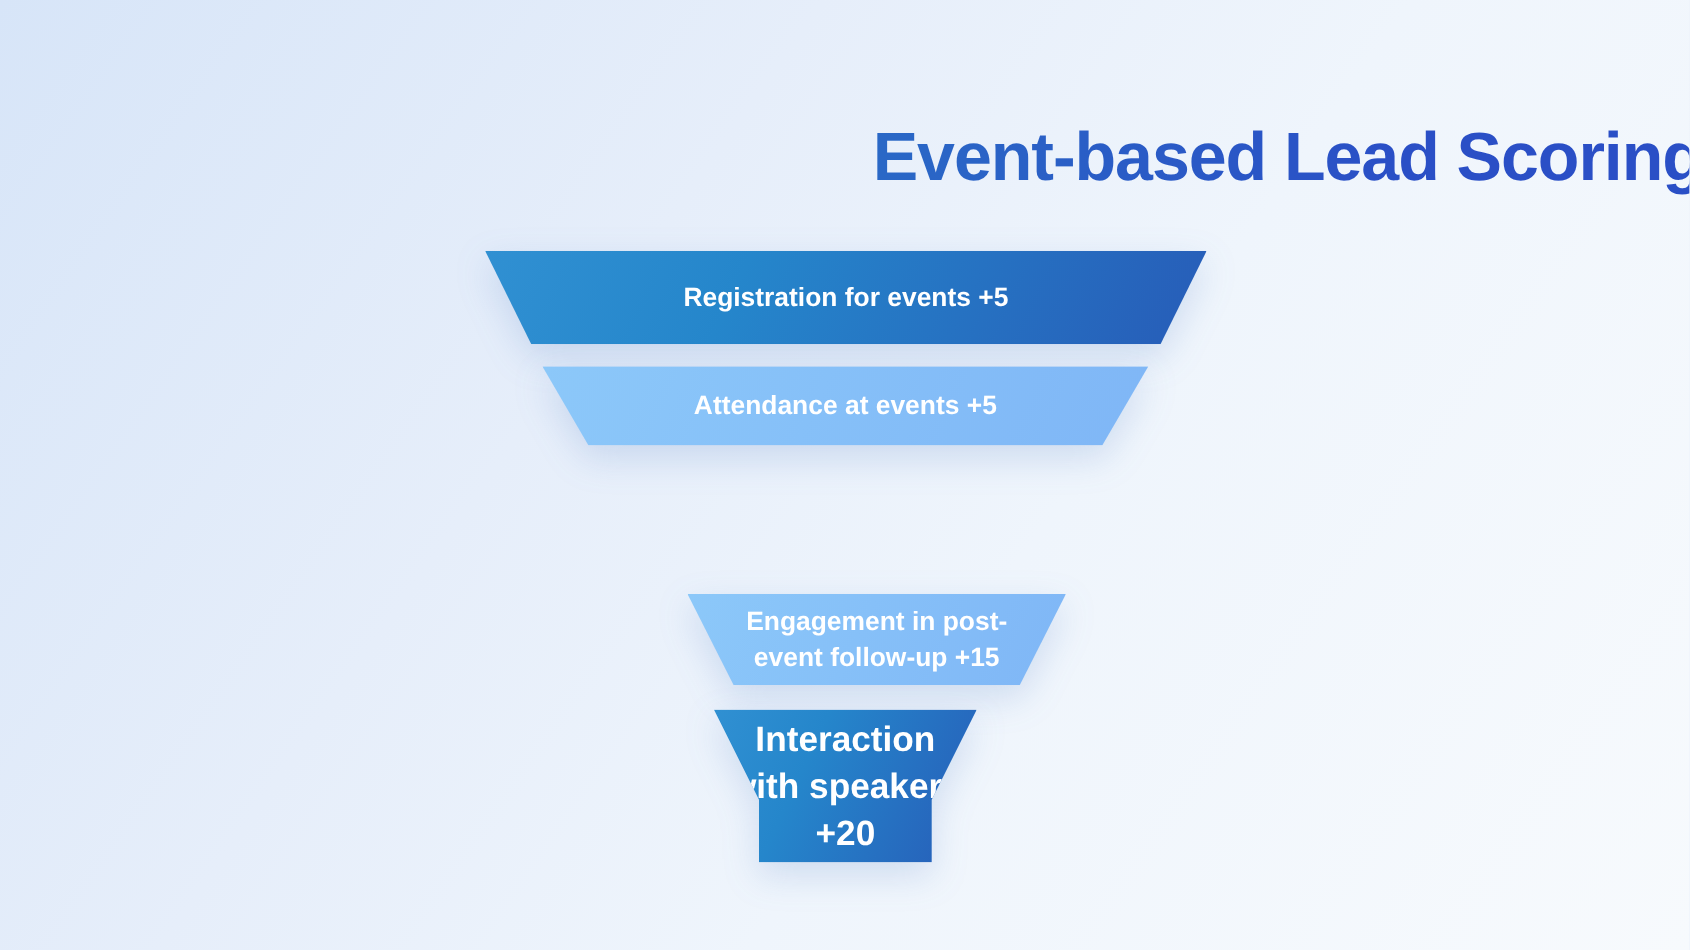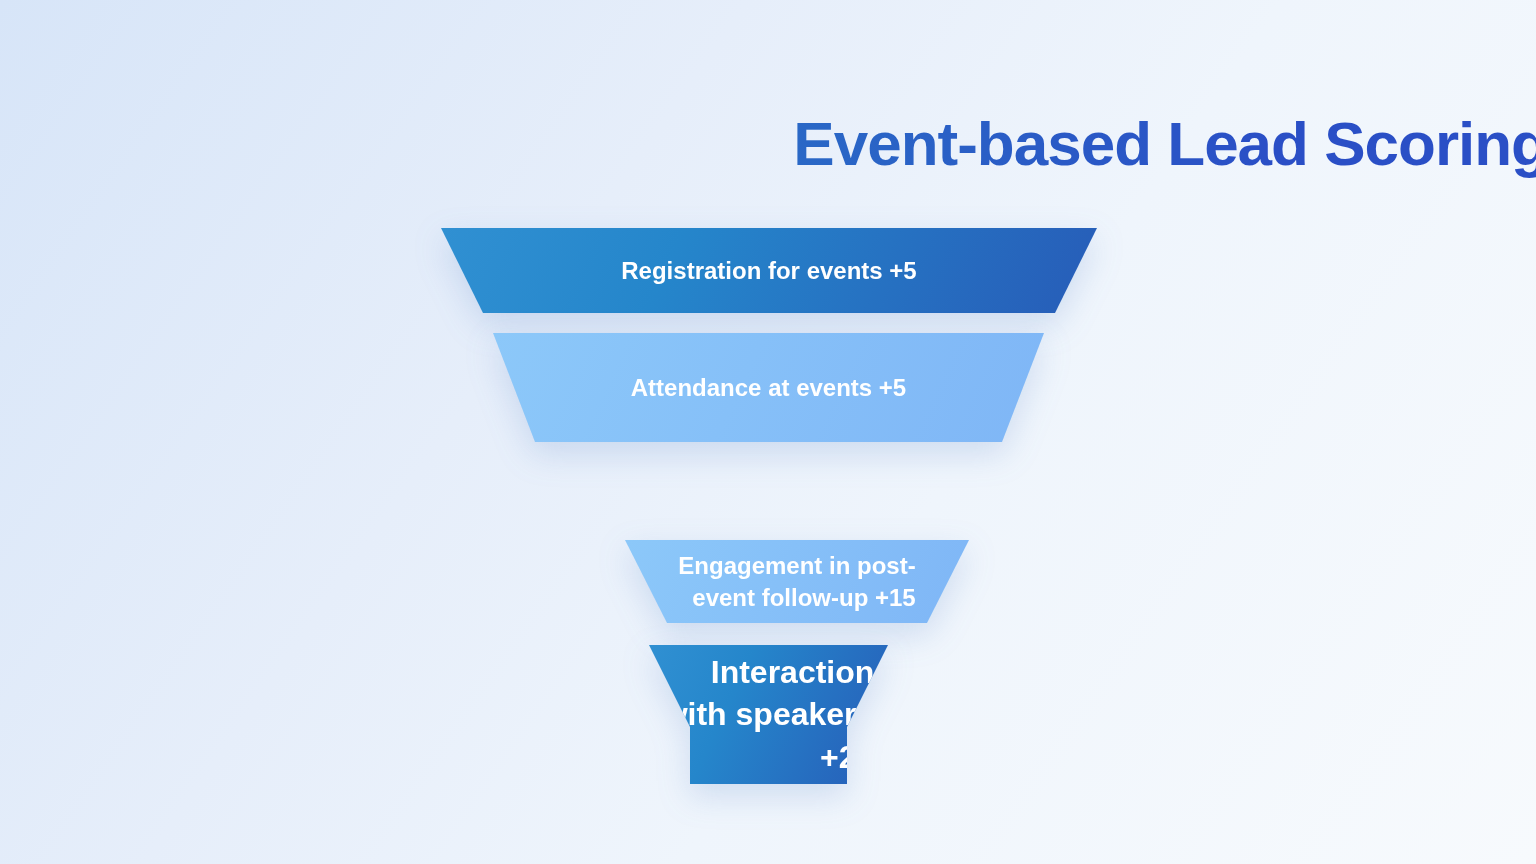--- a/index.html
+++ b/index.html
@@ -33,37 +33,37 @@
   .seg-wrap {
     position: absolute;
     filter: drop-shadow(0 12px 16px rgba(59, 111, 190, 0.18));
   }
   .seg {
     width: 100%;
     height: 100%;
     display: flex;
     align-items: center;
     justify-content: center;
-    text-align: right;
+    text-align: center;
   }
   .seg-label {
     color: #ffffff;
     font-weight: bold;
     font-size: 24px;
     line-height: 1.32;
     white-space: pre-line;
   }
   .seg.dark  { background: linear-gradient(115deg, #3090d2 0%, #2586cb 35%, #275cb8 100%); }
   .seg.light { background: linear-gradient(115deg, #8cc8f9 0%, #86c0f8 45%, #7fb6f6 100%); }
 
   
   .s1 { left: 441px; top: 228px; width: 656px; height: 85px; }
   .s1 .seg { clip-path: polygon(0 0, 100% 0, 614px 100%, 42px 100%); }
   
-  .s2 { left: 493px; top: 333px; width: 551px; height: 109px; }
+  .s2 { left: 493px; top: 333px; width: 551px; height: 72px; }
   .s2 .seg { clip-path: polygon(0 0, 100% 0, 509px 100%, 42px 100%); }
   
   .s3 { left: 545px; top: 436px; width: 448px; height: 84px; }
   .s3 .seg { clip-path: polygon(0 0, 100% 0, 406px 100%, 42px 100%); }
   
   .s4 { left: 625px; top: 540px; width: 344px; height: 83px; }
   .s4 .seg { clip-path: polygon(0 0, 100% 0, 302px 100%, 42px 100%); }
   
   .s5 { left: 649px; top: 645px; width: 239px; height: 139px; }
   .s5 .seg { clip-path: polygon(0 0, 100% 0, 198px 82px, 198px 100%, 41px 100%, 41px 82px); }

